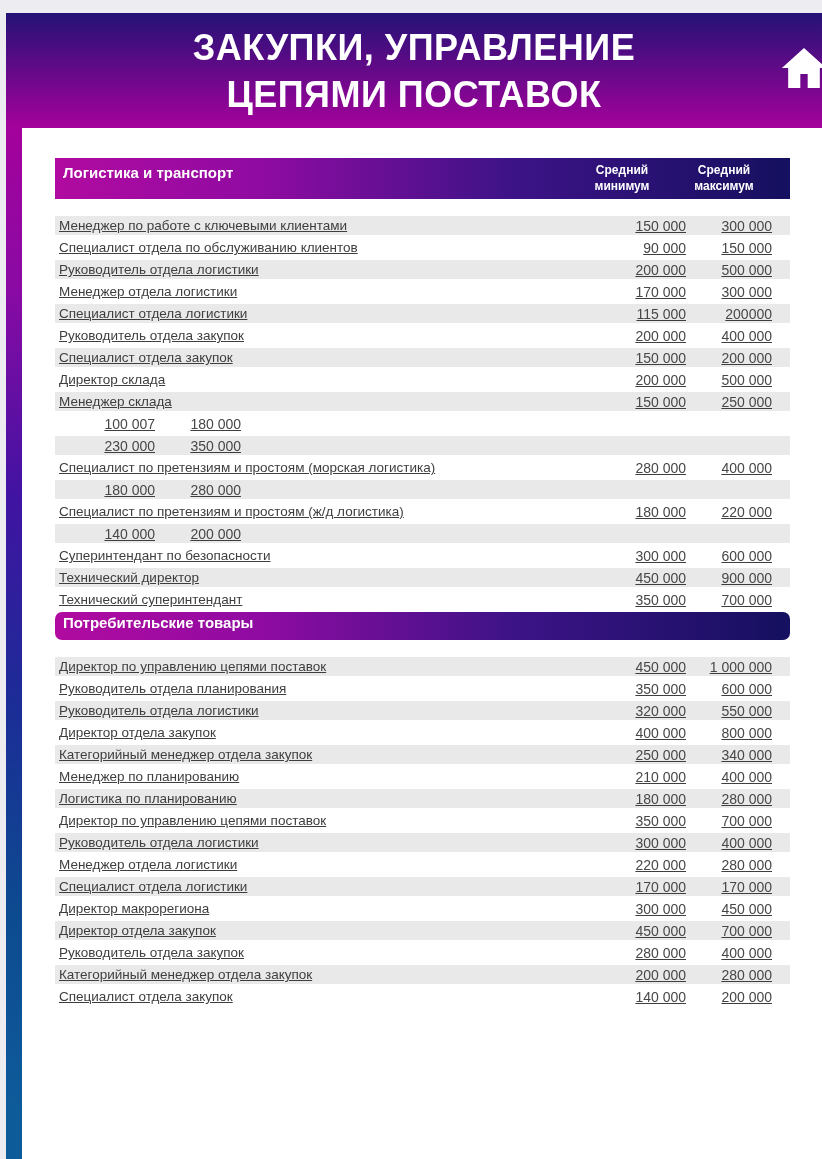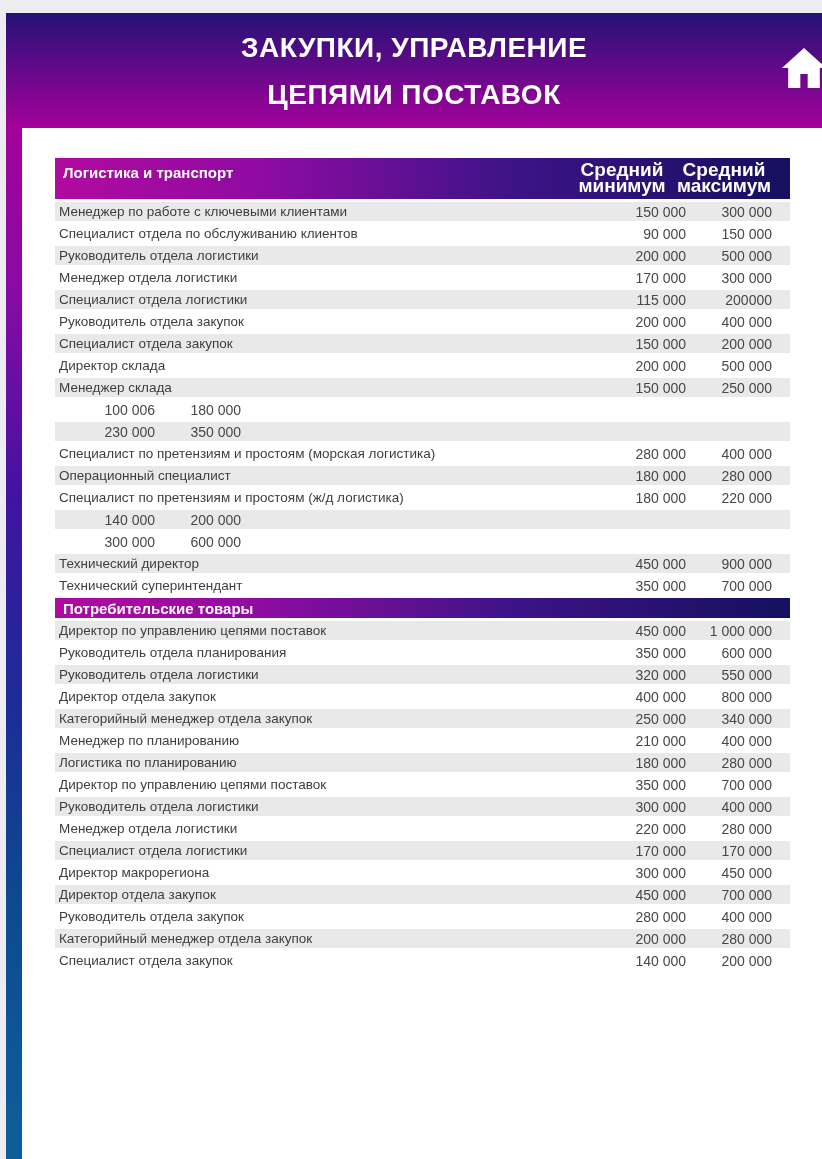--- a/index.html
+++ b/index.html
@@ -16,54 +16,54 @@
       #8a0aa4 24%,
       #4113a2 42%,
       #1c2c97 60%,
       #0d4a90 78%,
       #0e5b9a 96%,
       #0e5b9a 100%);
   }
   .header-band{position:relative;height:115px;}
   .page-title{
     padding-top:11px;text-align:center;color:#ffffff;
-    font-weight:700;font-size:28px;line-height:47px;letter-spacing:.5px;
+    font-weight:700;font-size:36px;line-height:47px;letter-spacing:.5px;
   }
   .home-btn{
     position:absolute;right:-8px;top:29px;width:52px;height:52px;
     border:none;background:transparent;padding:0;cursor:pointer;
   }
   .home-btn svg{display:block;width:52px;height:52px;fill:#ffffff;}
   .panel{
     position:absolute;left:16px;top:115px;right:0;bottom:0;
     background:#ffffff;
     padding:30px 32px 0 33px;
     box-sizing:border-box;
   }
   .bar{
     background:linear-gradient(90deg,#b10aa0 0%,#8f0ba2 28%,#3d1387 62%,#15105f 100%);
-    color:#ffffff;display:flex;margin-bottom:3px;
+    color:#ffffff;display:flex;margin-bottom:17px;
   }
   .bar.first{height:41px;}
-  .bar.slim{height:20px;margin-top:0;}
+  .bar.slim{height:28px;margin-top:0;border-radius:7px;}
   .section-title{
     font-weight:700;font-size:15px;padding-left:8px;
     align-self:flex-start;line-height:21px;flex:1;white-space:nowrap;
   }
   .bar.first .section-title{line-height:20px;padding-top:5px;}
   .col-headers{display:flex;padding-top:4px;}
   .col-h{
-    font-weight:700;font-size:19px;line-height:16px;text-align:center;
+    font-weight:700;font-size:12px;line-height:16px;text-align:center;
     white-space:pre-line;
   }
   .col-h.min{width:100px;}
   .col-h.max{width:104px;padding-right:14px;}
   .row{
     display:flex;align-items:center;height:19px;margin-bottom:3px;
-    font-size:13.5px;color:#3e3e3e;background:#ffffff;
+    font-size:13.5px;color:#3e3e3e;background:#ffffff;text-decoration:underline;
   }
   .row.alt{background:#e9e9e9;}
   .cell-role{flex:1;padding-left:4px;white-space:nowrap;overflow:hidden;}
   .cell-num{font-size:14px;color:#474747;text-align:right;white-space:nowrap;}
   .cell-num.min{width:100px;}
   .cell-num.max{width:104px;padding-right:18px;box-sizing:border-box;}
 </style>
 </head>
 <body>
 
@@ -144,53 +144,53 @@
     <span class="cell-num max">500 000</span>
   </div>
 
   <div class="row alt">
     <span class="cell-role">Менеджер склада</span>
     <span class="cell-num min">150 000</span>
     <span class="cell-num max">250 000</span>
   </div>
 
   <div class="row">
-    <span class="cell-num min">100 006</span>
+    <span class="cell-num min">100 007</span>
     <span class="cell-num max">180 000</span>
   </div>
 
   <div class="row alt">
     <span class="cell-num min">230 000</span>
     <span class="cell-num max">350 000</span>
   </div>
 
   <div class="row">
     <span class="cell-role">Специалист по претензиям и простоям (морская логистика)</span>
     <span class="cell-num min">280 000</span>
     <span class="cell-num max">400 000</span>
   </div>
 
   <div class="row alt">
-    <span class="cell-role">Операционный специалист</span>
     <span class="cell-num min">180 000</span>
     <span class="cell-num max">280 000</span>
   </div>
 
   <div class="row">
     <span class="cell-role">Специалист по претензиям и простоям (ж/д логистика)</span>
     <span class="cell-num min">180 000</span>
     <span class="cell-num max">220 000</span>
   </div>
 
   <div class="row alt">
     <span class="cell-num min">140 000</span>
     <span class="cell-num max">200 000</span>
   </div>
 
   <div class="row">
+    <span class="cell-role">Суперинтендант по безопасности</span>
     <span class="cell-num min">300 000</span>
     <span class="cell-num max">600 000</span>
   </div>
 
   <div class="row alt">
     <span class="cell-role">Технический директор</span>
     <span class="cell-num min">450 000</span>
     <span class="cell-num max">900 000</span>
   </div>
 

